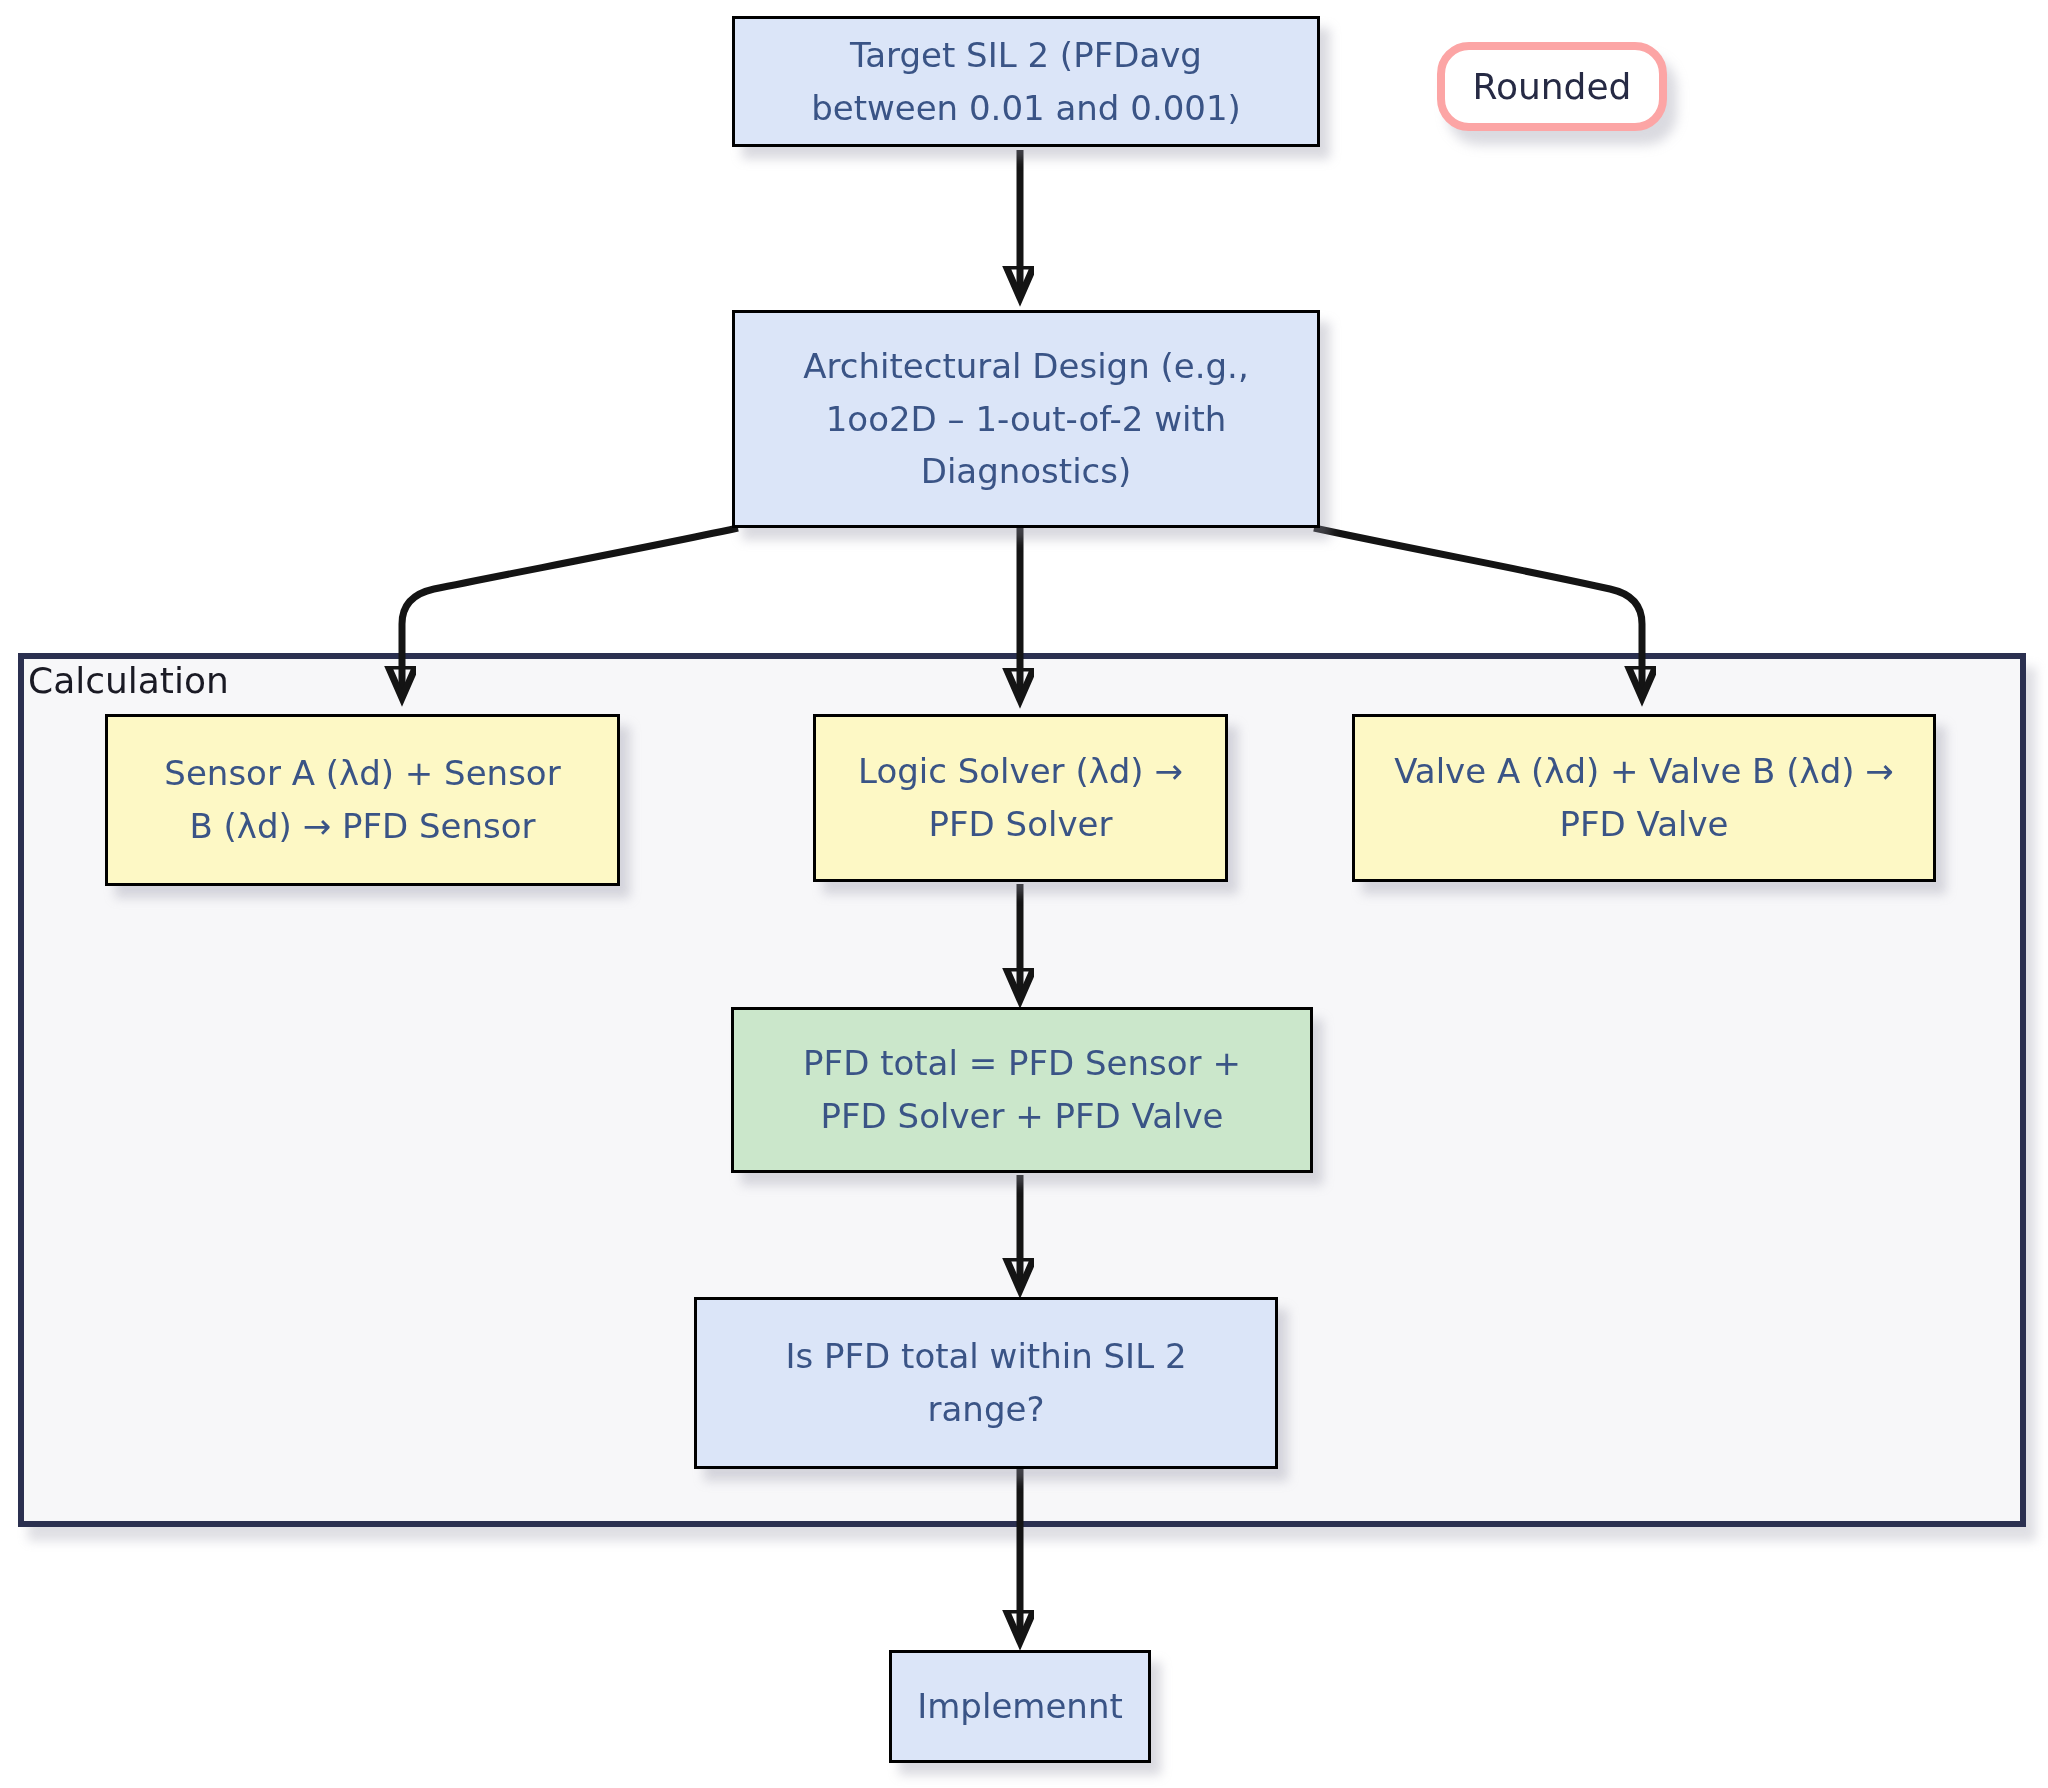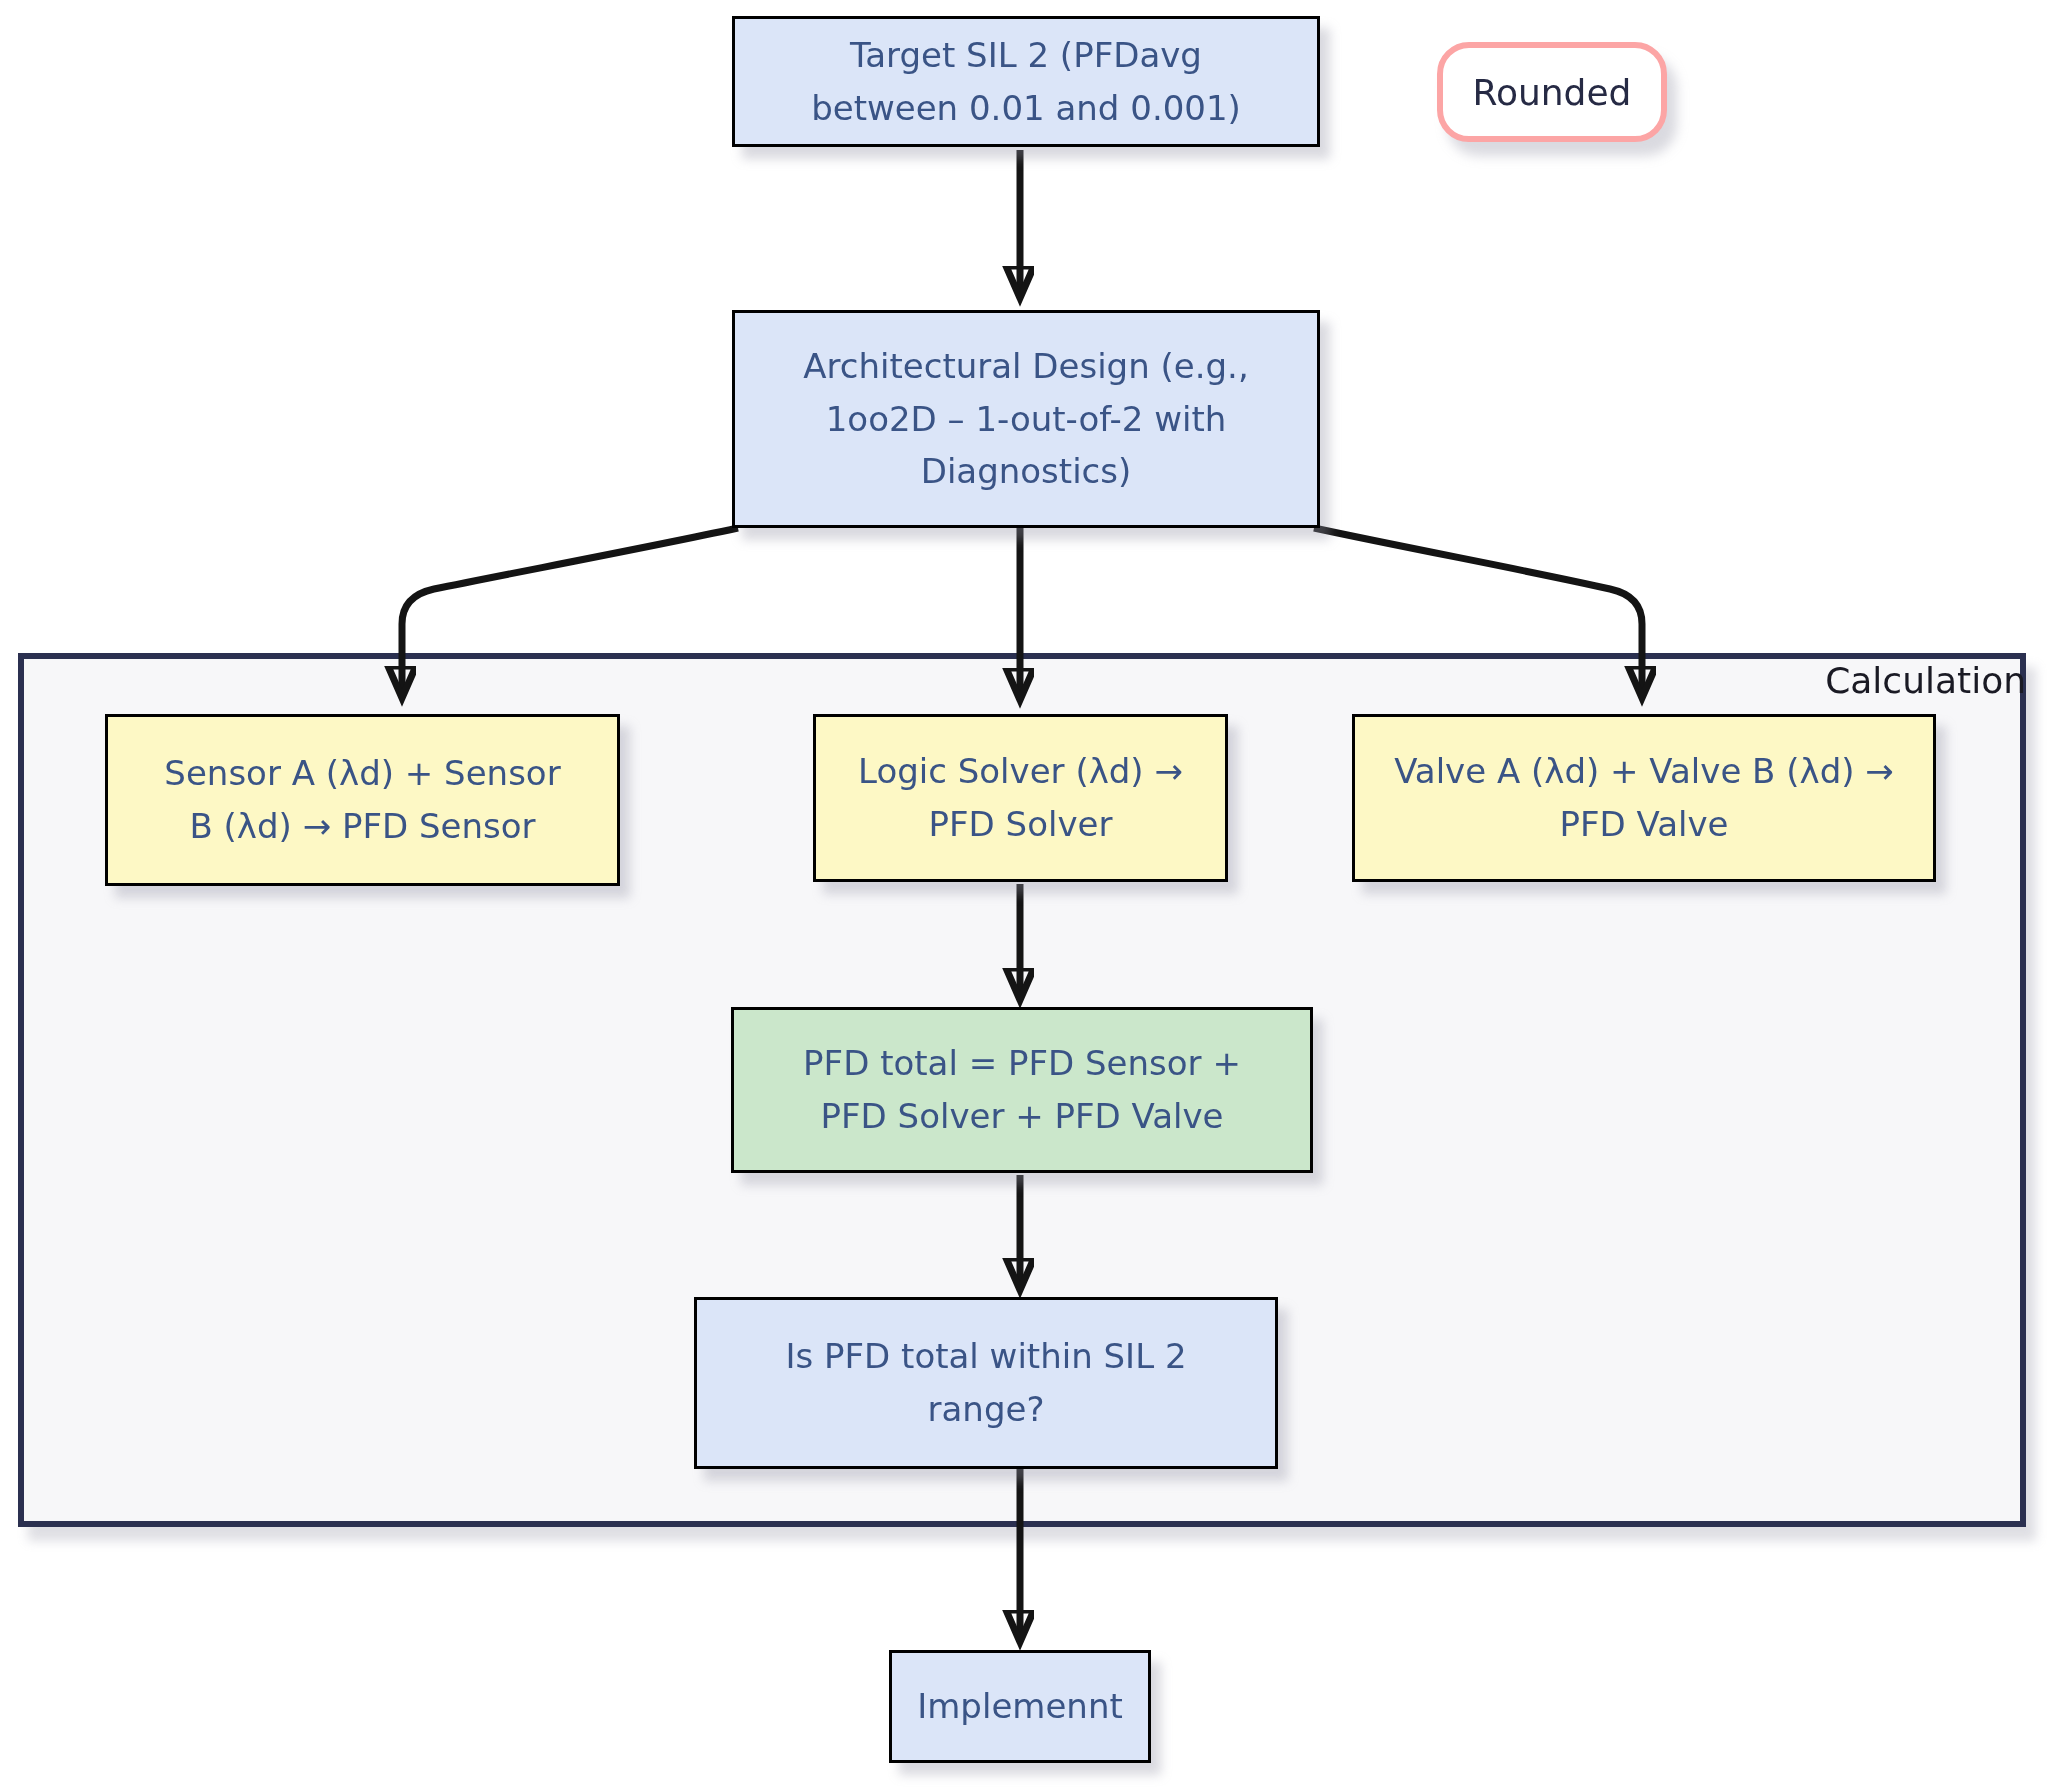--- a/index.html
+++ b/index.html
@@ -34,30 +34,30 @@
 
   .subgraph{
     position:absolute;left:18px;top:653px;width:2008px;height:874px;
     box-sizing:border-box;
     background:#f7f7f9;
     border:6px solid #2b3050;
     box-shadow:10px 14px 10px rgba(150,150,165,0.30);
     z-index:1;
   }
   .subgraph-label{
-    position:absolute;left:18px;top:660px;width:2008px;
-    text-align:right;
+    position:absolute;left:28px;top:660px;width:2008px;
+    text-align:left;
     font-size:36px;color:#1a1a24;
     z-index:2;
   }
   .legend-rounded{
-    position:absolute;left:1437px;top:42px;width:230px;height:100px;
+    position:absolute;left:1437px;top:42px;width:230px;height:89px;
     box-sizing:border-box;
     background:#ffffff;
-    border:6px solid #fca5a5;border-radius:32px;
+    border:8px solid #fca5a5;border-radius:32px;
     display:flex;align-items:center;justify-content:center;
     font-size:36px;color:#262a44;
     box-shadow:10px 14px 12px rgba(150,150,165,0.35);
     z-index:10;
   }
   .edges{
     position:absolute;left:0;top:0;width:2048px;height:1788px;
     z-index:5;pointer-events:none;
   }
   .edges path{stroke:#141414;stroke-width:7;fill:none;}

